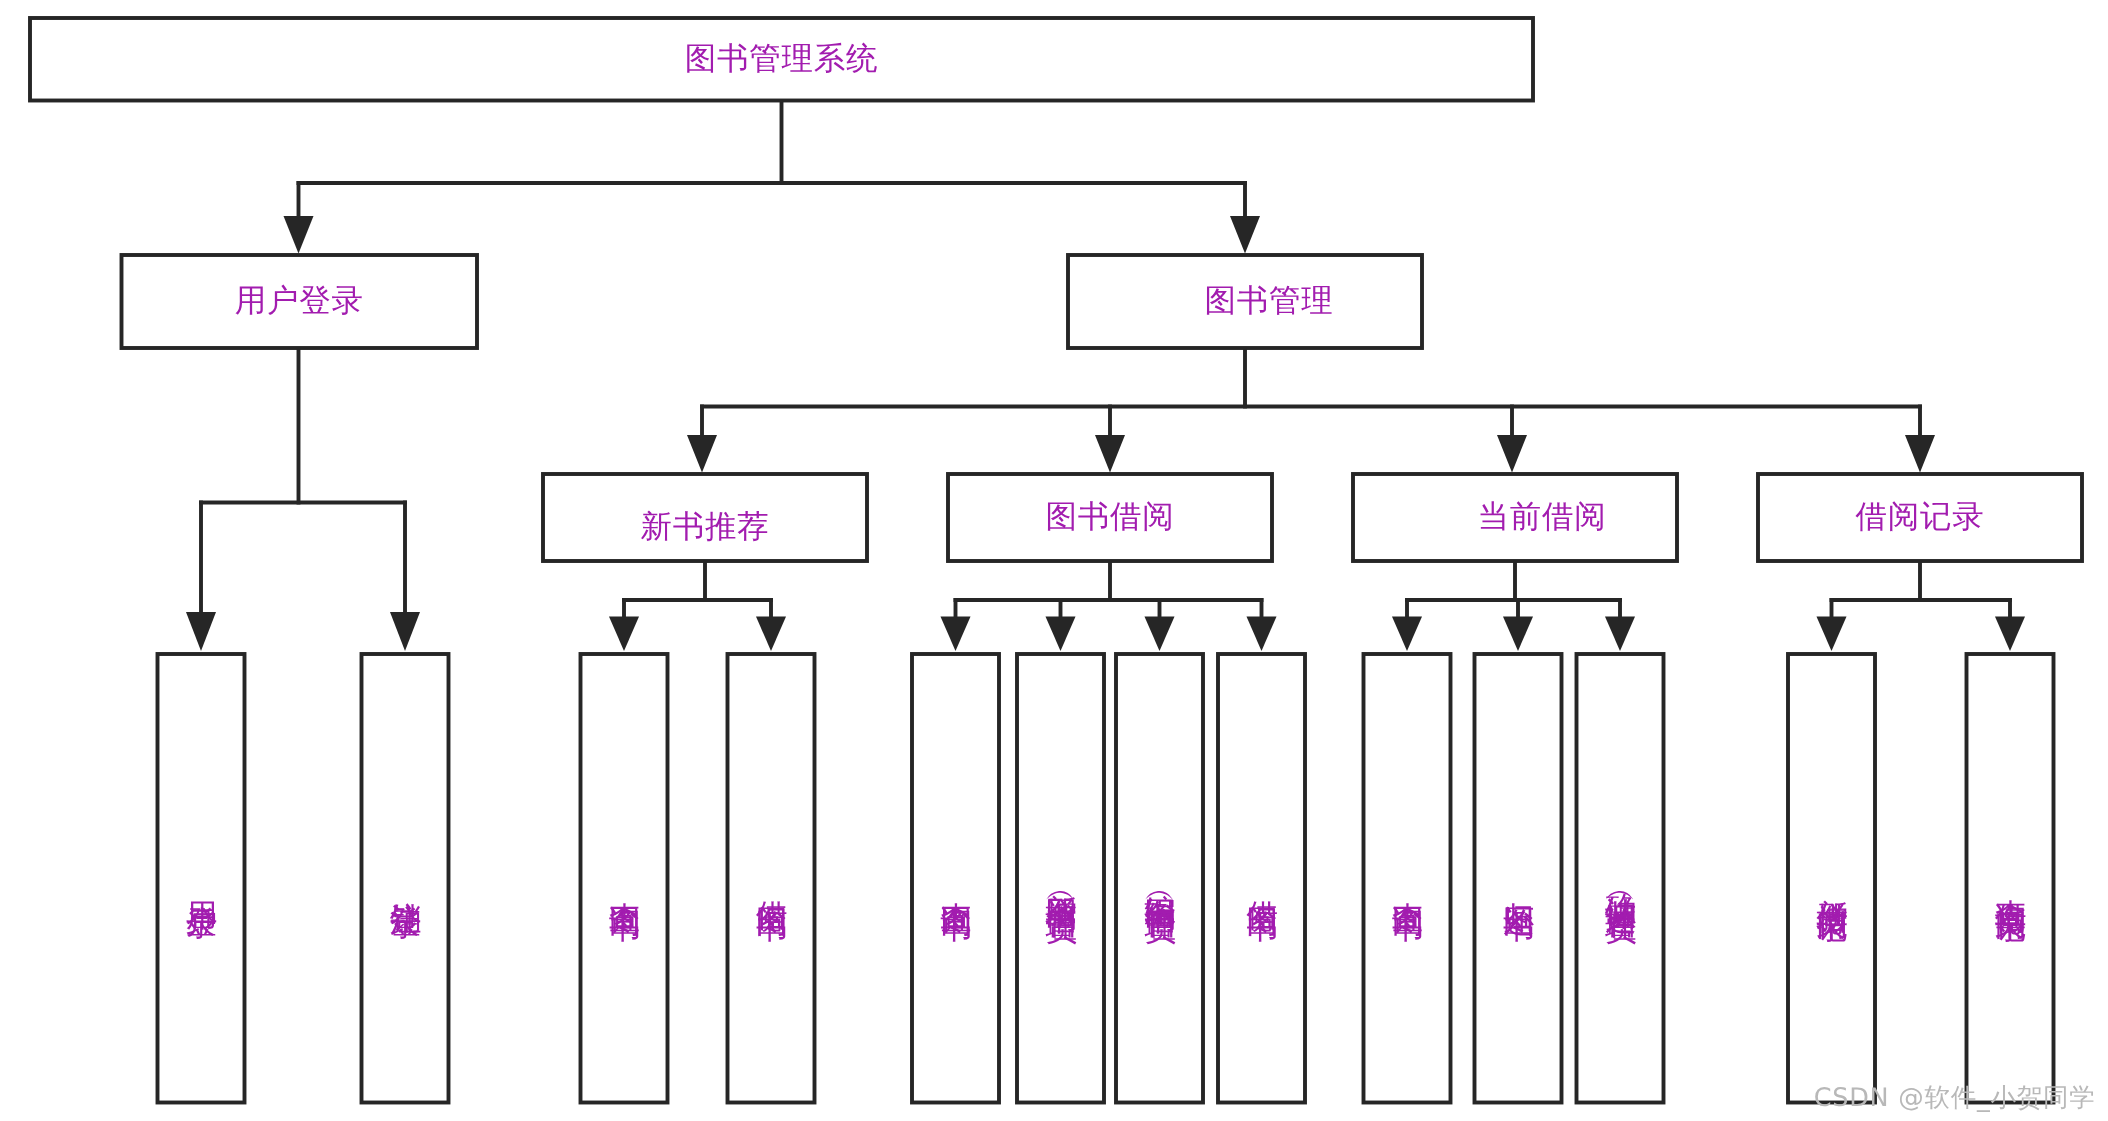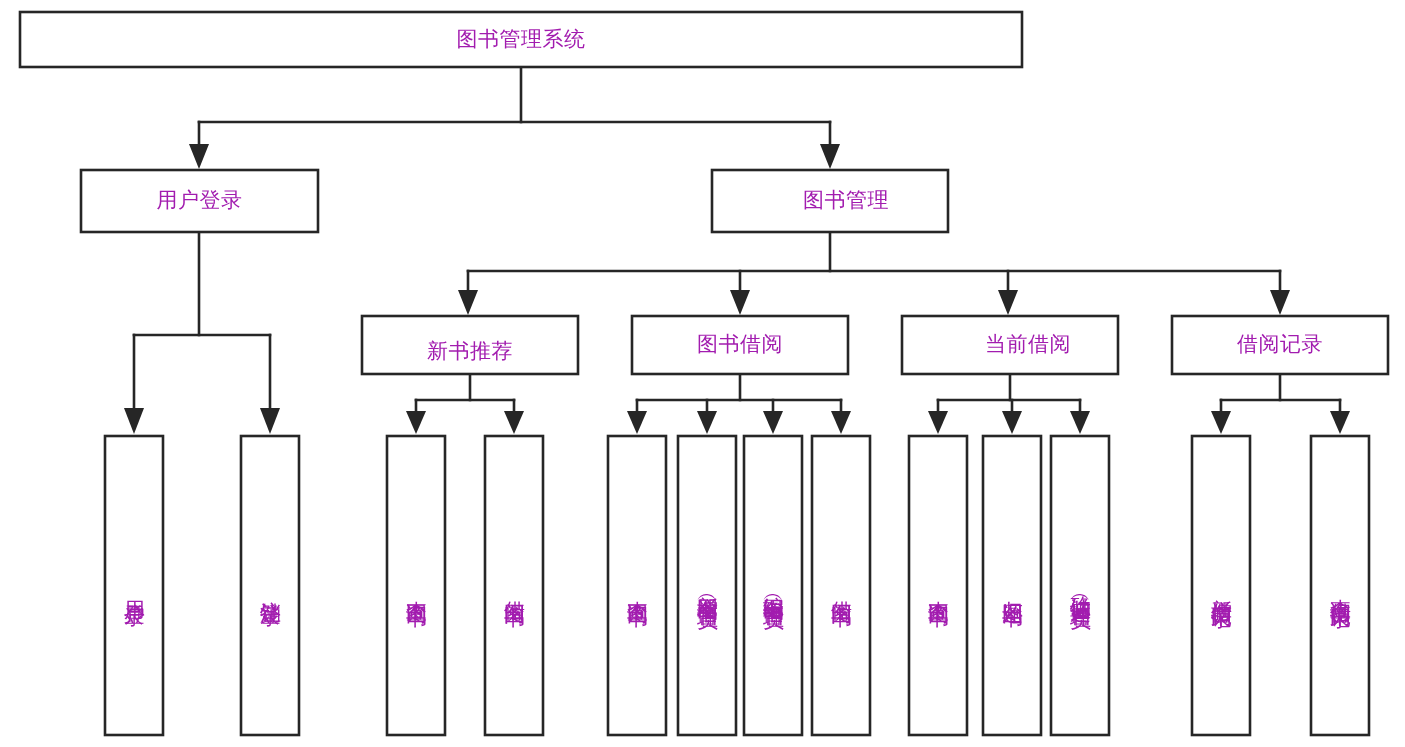--- a/index.html
+++ b/index.html
@@ -184,13 +184,14 @@
       <div class="node-label vertical" style="left: 678px; top: 436px; width: 58px; height: 299px;">新增图书（管理员）</div>
       <div class="node-label vertical" style="left: 744px; top: 436px; width: 58px; height: 299px;">编辑图书（管理员）</div>
       <div class="node-label vertical" style="left: 812px; top: 436px; width: 58px; height: 299px;">借阅图书</div>
       <div class="node-label vertical" style="left: 909px; top: 436px; width: 58px; height: 299px;">查询图书</div>
       <div class="node-label vertical" style="left: 983px; top: 436px; width: 58px; height: 299px;">归还图书</div>
       <div class="node-label vertical" style="left: 1051px; top: 436px; width: 58px; height: 299px;">确认归还（管理员）</div>
       <div class="node-label vertical" style="left: 1192px; top: 436px; width: 58px; height: 299px;">新增借阅记录</div>
       <div class="node-label vertical" style="left: 1311px; top: 436px; width: 58px; height: 299px;">查询借阅记录</div>
     </div>
 
+  <div class="watermark">CSDN @软件_小贺同学</div>
 </div>
 
 </body></html>

